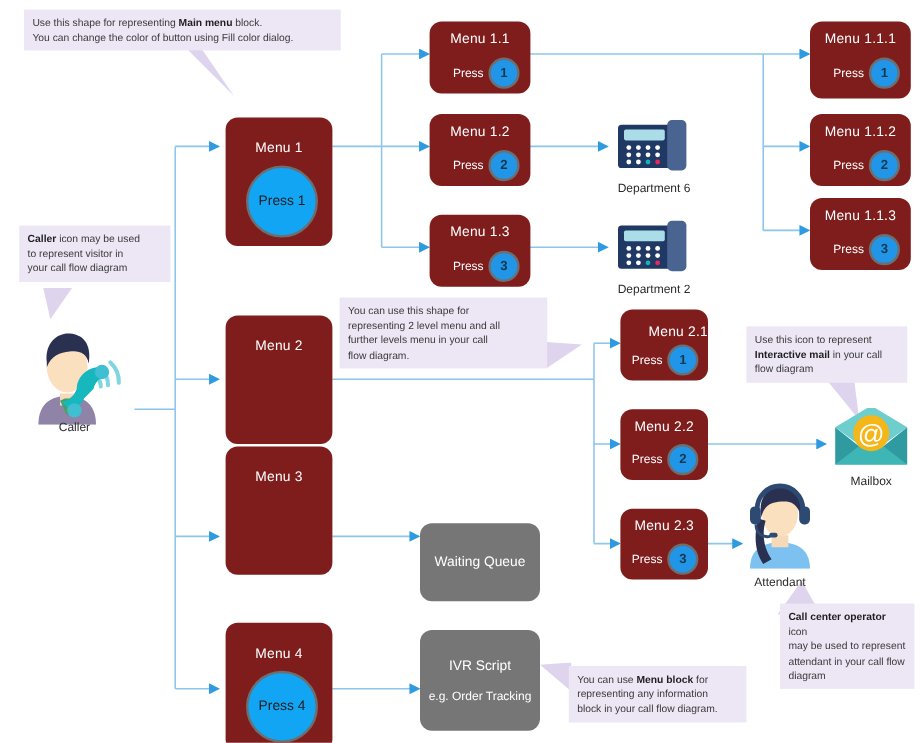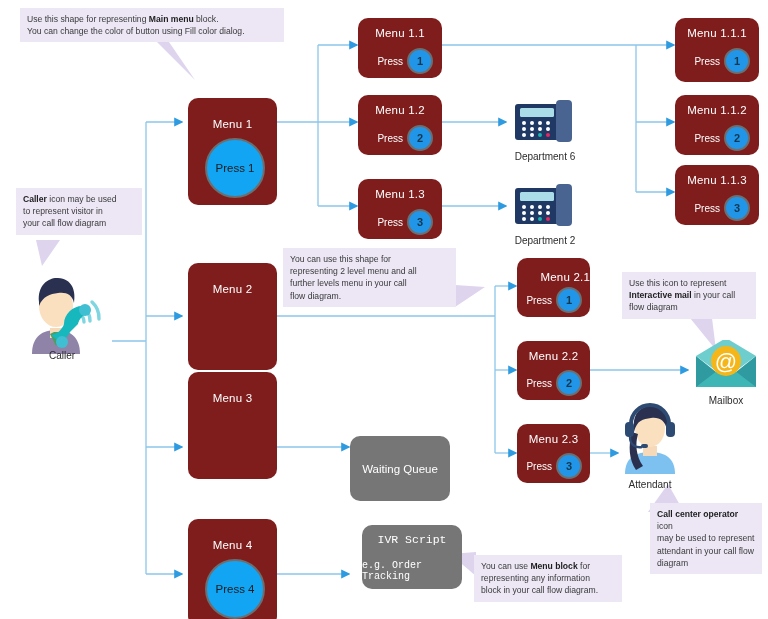--- a/index.html
+++ b/index.html
@@ -268,21 +268,21 @@
     <div class="press-row" style="left:0;right:8px;top:29px;">
       <span class="press-word">Press</span>
       <span class="press-circle">3</span>
     </div>
   </div>
 
   <div class="plain-box" style="left:350px;top:404px;width:100px;height:65px;margin-top:32px;">
     <div class="l1">Waiting Queue</div>
   </div>
 
-  <div class="plain-box" style="left:362px;top:525px;width:100px;height:64px;font-family:Liberation Mono, monospace;">
+  <div class="plain-box" style="left:350px;top:525px;width:100px;height:84px;">
     <div class="l1">IVR Script</div>
     <div class="l2">e.g. Order Tracking</div>
   </div>
 
   <div class="icon-wrap" style="left:505px;top:96px;width:80px;">
     <svg width="68" height="50" viewBox="0 0 68 50">
       <rect x="4" y="8" width="44" height="36" rx="3" fill="#1f3864"></rect>
       <rect x="45" y="4" width="16" height="42" rx="4" fill="#4a6491"></rect>
       <rect x="9" y="12" width="34" height="9" rx="1.5" fill="#aadde8"></rect>
       <g fill="#ffffff">

